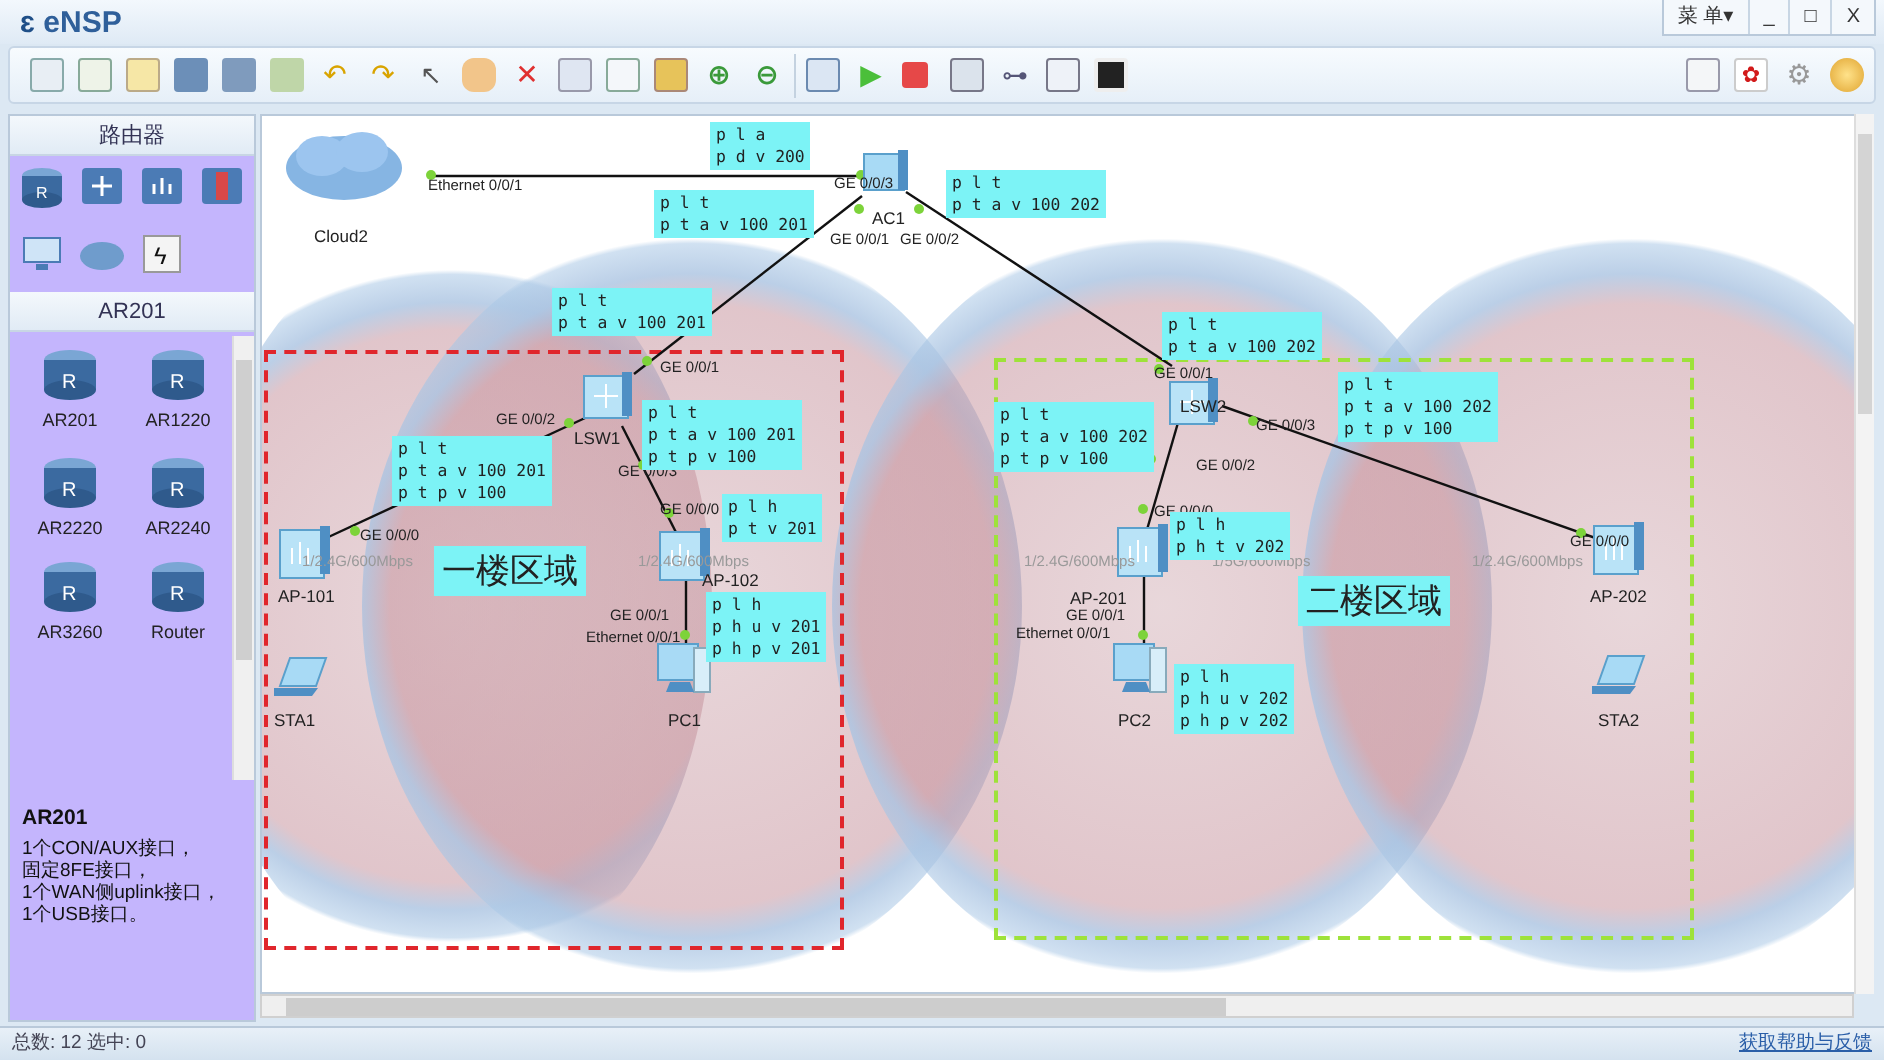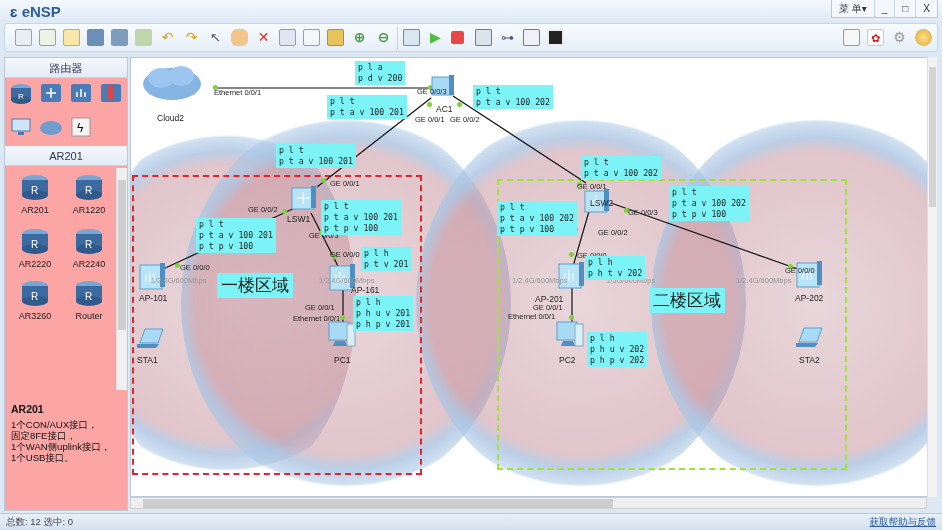--- a/index.html
+++ b/index.html
@@ -7,21 +7,21 @@
 .titlebar{position:absolute;left:0;top:0;width:942px;height:22px;background:linear-gradient(#f3f8fd,#dfeaf5);}
 .logo{position:absolute;left:10px;top:3px;font-weight:bold;font-size:15px;color:#2f5f9a;}
 .logo .e{color:#1f4f88}
 .title{position:absolute;left:0;width:942px;top:5px;text-align:center;font-size:10px;color:#333}
 .winbtns{position:absolute;right:4px;top:0;display:flex;border:1px solid #b9c9da;border-top:none;background:#f4f8fc}
 .winbtns div{font-size:10px;color:#333;padding:2px 7px;border-left:1px solid #c8d6e4;height:17px;line-height:13px}
 .winbtns div:first-child{border-left:none}
 .toolbar{position:absolute;left:4px;top:23px;width:934px;height:29px;background:linear-gradient(#f7fbfe,#e6eff8);border:1px solid #c7d6e6;border-radius:3px;}
 .tb{position:absolute;top:5px;width:17px;height:17px;border-radius:2px}
 .tsep{position:absolute;top:3px;width:1px;height:22px;background:#c4d2e0}
-.leftpanel{position:absolute;left:4px;top:57px;width:124px;height:454px;background:#fca5a5;border:1px solid #b9c9da}
+.leftpanel{position:absolute;left:4px;top:57px;width:124px;height:454px;background:#c4b5fd;border:1px solid #b9c9da}
 .phead{height:20px;background:linear-gradient(#f4f8fc,#e1ebf5);border-bottom:1px solid #c8d6e4;text-align:center;font-size:11px;color:#335;line-height:20px}
 .catgrid{display:flex;flex-wrap:wrap;padding:4px 4px;gap:4px 6px;height:72px}
 .cat{width:24px;height:22px;display:flex;align-items:center;justify-content:center}
 .devgrid{position:absolute;left:0;top:110px;width:112px;height:222px;overflow:hidden}
 .dev{position:absolute;width:56px;text-align:center;font-size:9px;color:#222}
 .dev .ic{margin:0 auto 3px;width:30px;height:30px}
 .vscroll{position:absolute;right:0;top:110px;width:11px;height:222px;background:#f0f0f0;border-left:1px solid #ddd}
 .vscroll .thumb{position:absolute;left:1px;top:12px;width:8px;height:150px;background:#cfcfcf}
 .info{position:absolute;left:0;top:340px;width:122px;padding:6px 6px;font-size:9.5px;color:#111;line-height:11px}
 .info b{display:block;font-size:10.5px;margin-bottom:4px}
@@ -270,21 +270,21 @@
     </div>
   <div class="lbl" style="left:8px;top:235px">AP-101</div>
 
   <div class="node" style="left:198px;top:205px">
       <svg width="28" height="28">
         <rect x="1" y="3" width="22" height="24" fill="#b9e3f7" stroke="#5aa0cc"></rect>
         <rect x="21" y="1" width="5" height="24" fill="#4f8fc4"></rect>
         <path d="M7 20v-8M11 20v-11M15 20v-8" stroke="#fff"></path>
       </svg>
     </div>
-  <div class="lbl" style="left:220px;top:227px">AP-161</div>
+  <div class="lbl" style="left:220px;top:227px">AP-102</div>
 
   <div class="node" style="left:427px;top:203px">
       <svg width="28" height="28">
         <rect x="1" y="3" width="22" height="24" fill="#b9e3f7" stroke="#5aa0cc"></rect>
         <rect x="21" y="1" width="5" height="24" fill="#4f8fc4"></rect>
         <path d="M7 20v-8M11 20v-11M15 20v-8" stroke="#fff"></path>
       </svg>
     </div>
   <div class="lbl" style="left:404px;top:236px">AP-201</div>
 

